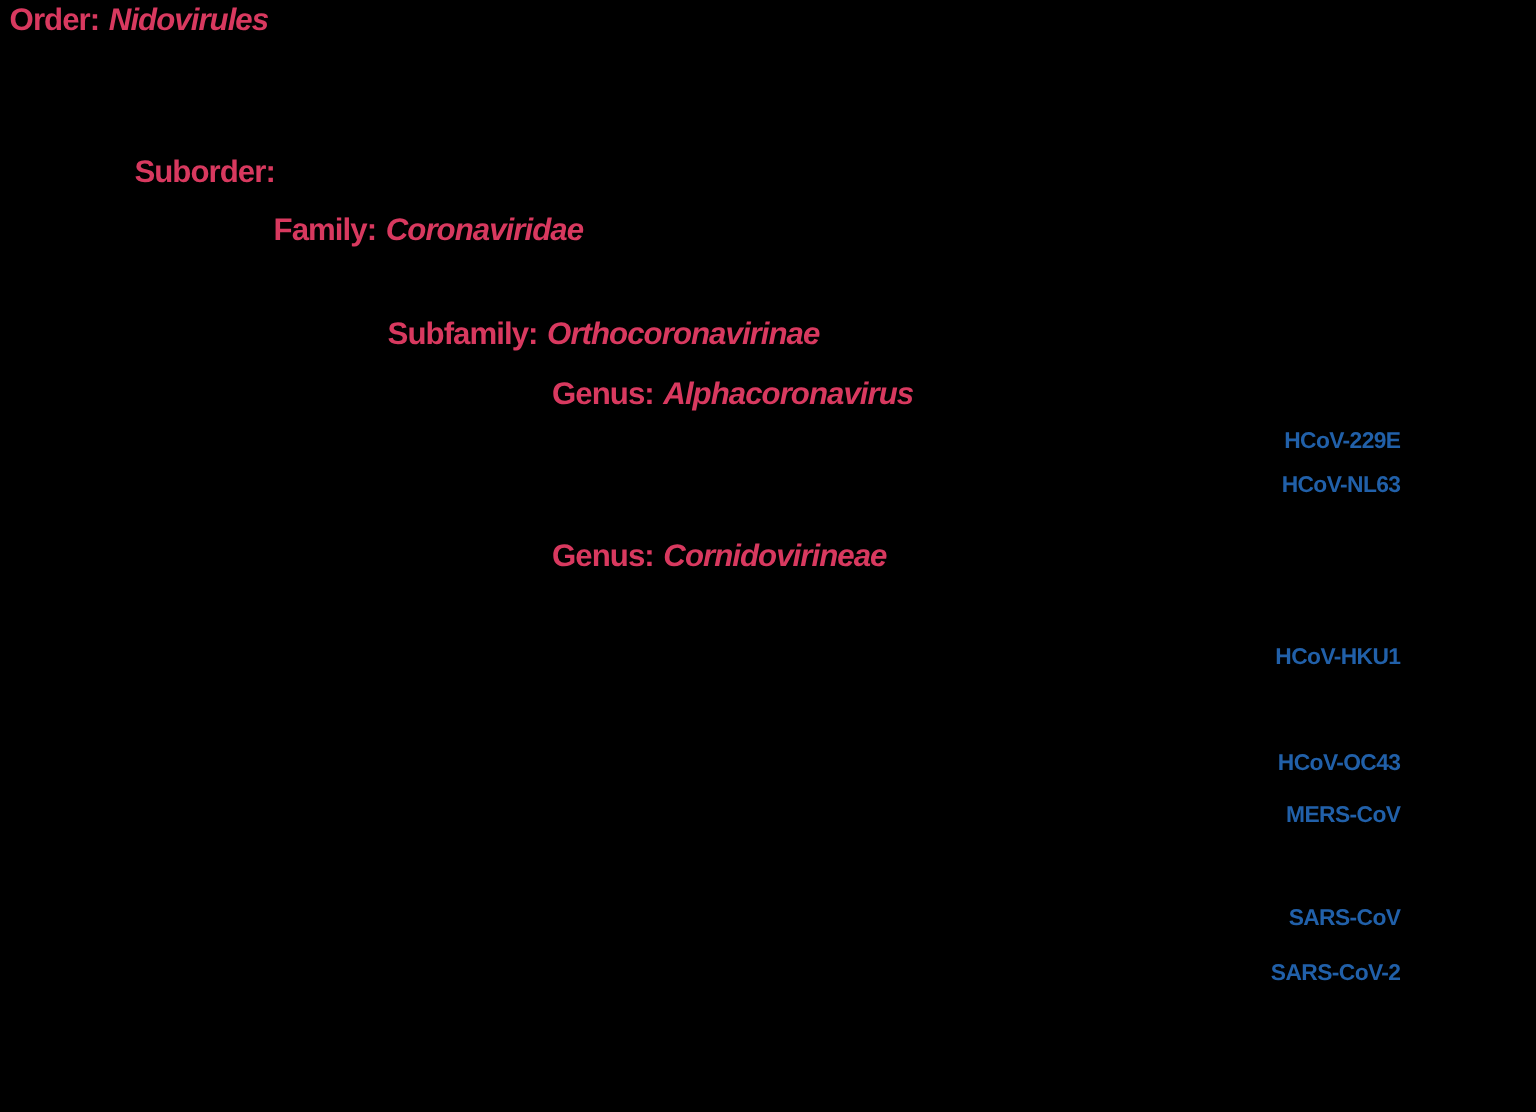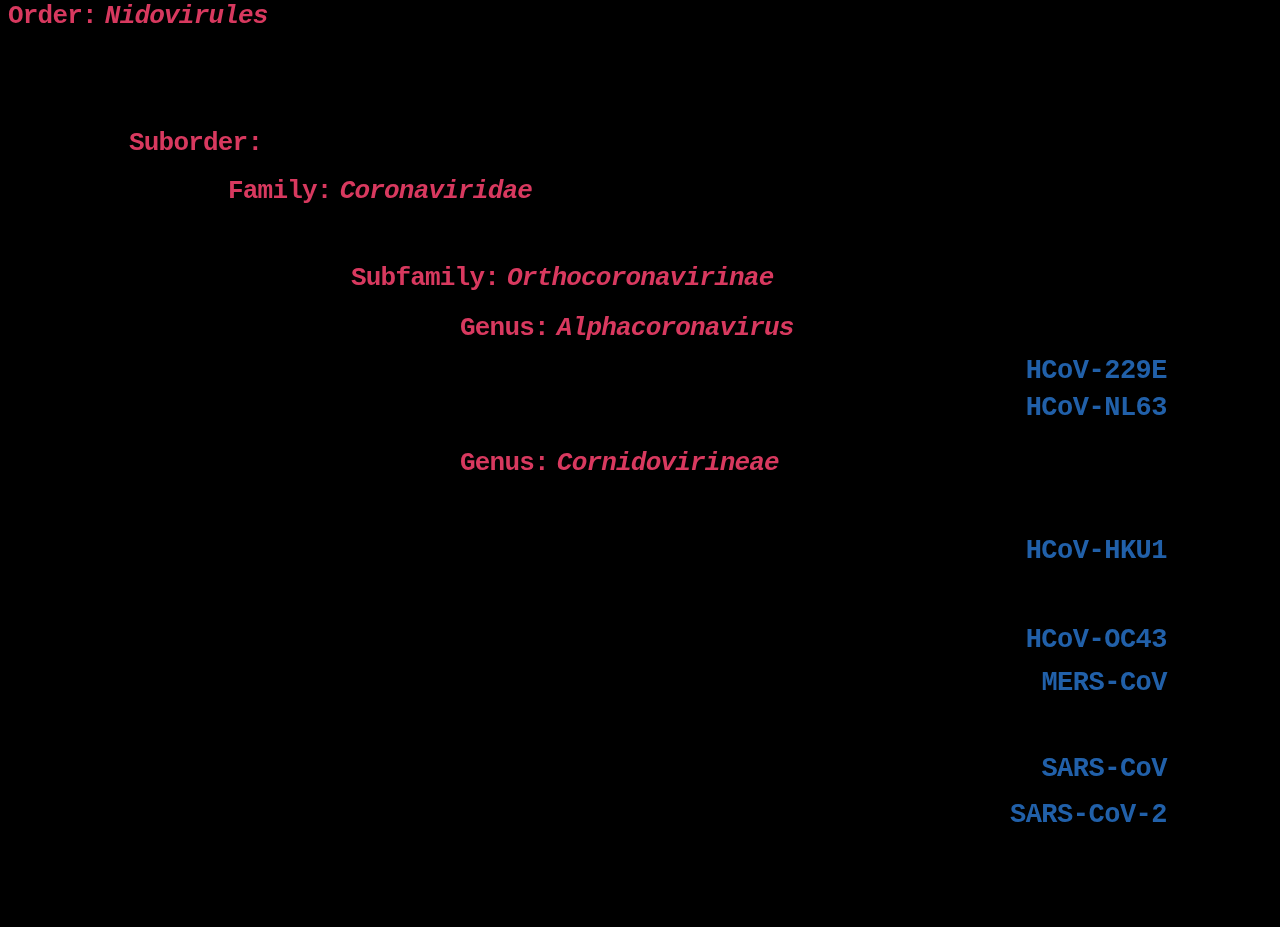--- a/index.html
+++ b/index.html
@@ -12,50 +12,50 @@
     background: var(--background);
     width: 1280px;
     height: 927px;
     overflow: hidden;
   }
   .canvas {
     position: relative;
     width: 1280px;
     height: 779px;
     background: var(--background);
-    font-family: Liberation Mono, monospace;
+    font-family: Liberation Sans, sans-serif;
   }
   .tax-line {
     position: absolute;
     display: flex;
     gap: 8px;
     white-space: nowrap;
     color: var(--rank-text);
     font-size: 26px;
     font-weight: 700;
     letter-spacing: -0.8px;
     line-height: 1;
   }
   .tax-line .sci { font-style: italic; }
   .virus {
     position: absolute;
     right: 113px;
     white-space: nowrap;
     text-align: right;
     color: var(--virus-text);
-    font-size: 27px;
+    font-size: 19px;
     font-weight: 700;
     letter-spacing: -0.5px;
     line-height: 1;
   }
   
   .pos-order     { left: 8px;   top: 3px;   }
-  .pos-suborder  { left: 112px; top: 130px; margin-left: 17px; }
+  .pos-suborder  { left: 112px; top: 130px; }
   .pos-family    { left: 228px; top: 178px; }
-  .pos-subfamily { left: 351px; top: 265px; align-items: flex-end; }
+  .pos-subfamily { left: 323px; top: 265px; align-items: flex-end; }
   .pos-genus-a   { left: 460px; top: 315px; }
   .pos-genus-b   { left: 460px; top: 450px; }
   .pos-229e  { top: 358px; }
   .pos-nl63  { top: 395px; }
   .pos-hku1  { top: 538px; }
   .pos-oc43  { top: 627px; }
   .pos-mers  { top: 670px; }
   .pos-sars  { top: 756px; }
   .pos-sars2 { top: 802px; }
 </style>

